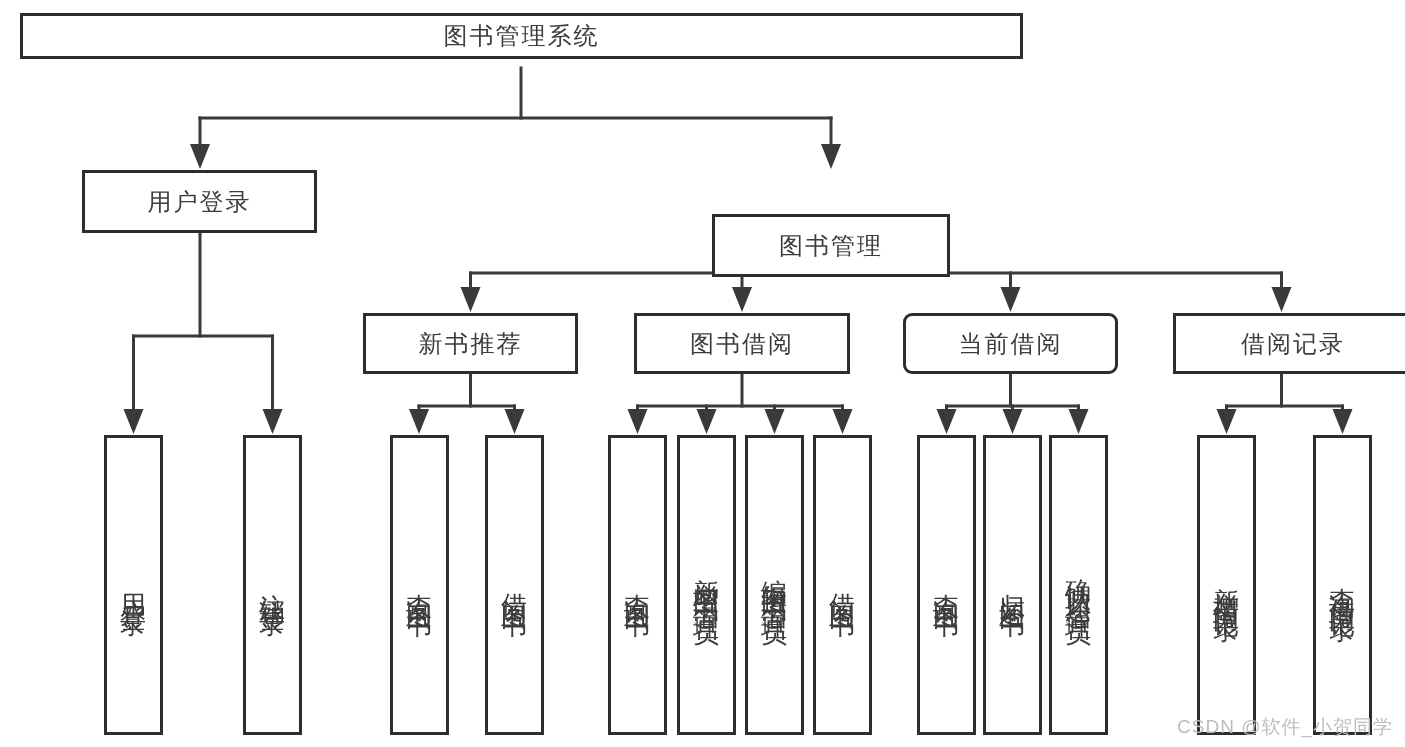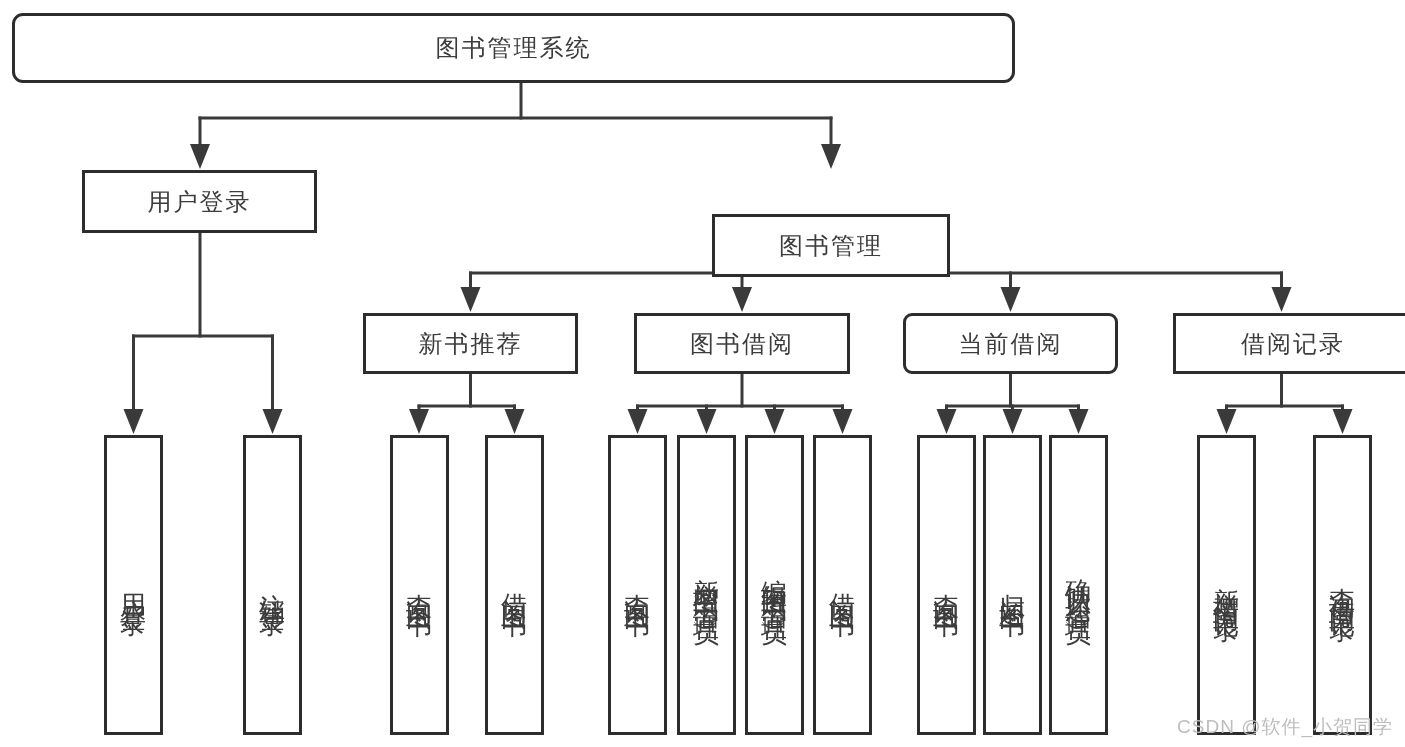--- a/index.html
+++ b/index.html
@@ -24,21 +24,21 @@
   .h-box { font-size:24px; letter-spacing:2px; }
   .root-box { font-size:24px; letter-spacing:2px; }
   .v-box span {
     writing-mode:vertical-rl;
     text-orientation:mixed;
     font-size:26px;
     letter-spacing:6px;
     line-height:1;
   }
   
-  .root   { left:12px;  top:13px;  width:1003px; height:70px;border-radius:11px; }
+  .root   { left:20px;  top:13px;  width:1003px; height:46px; }
   .lvl2   { top:170px; height:63px; }
   .lvl3   { top:313px; height:61px; }
   .lvl4   { top:435px; height:300px; width:59px; }
   #connectors {
     position:absolute; left:0; top:0;
     width:1405px; height:747px;
     z-index:1;
     pointer-events:none;
   }
   .watermark {

